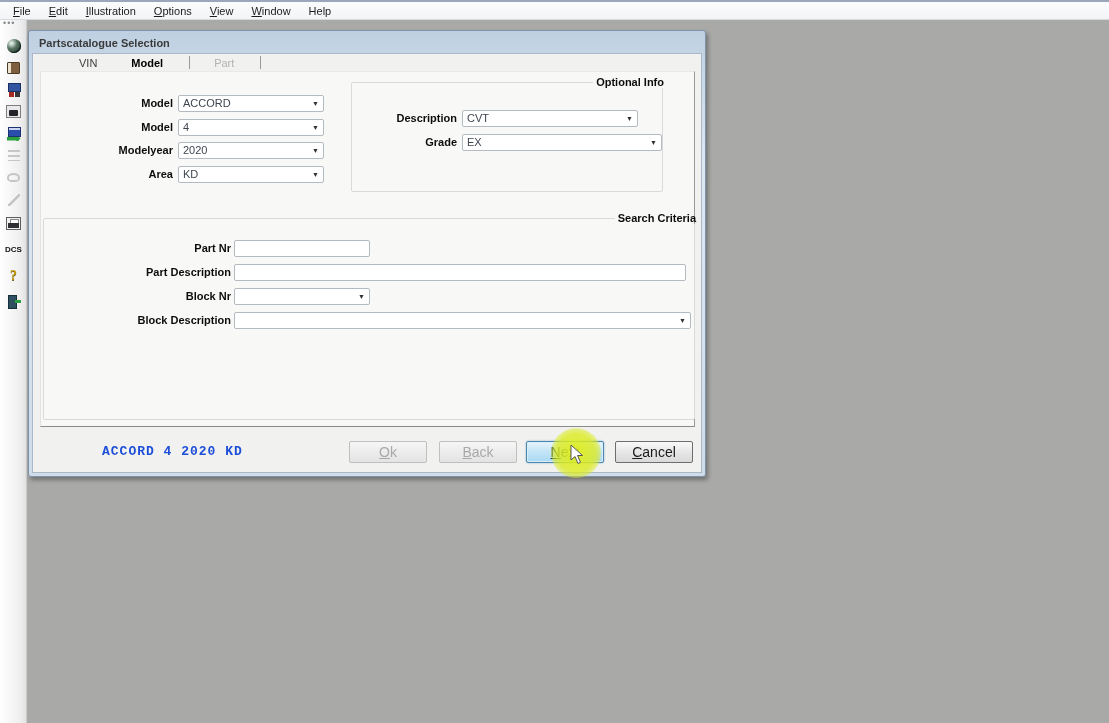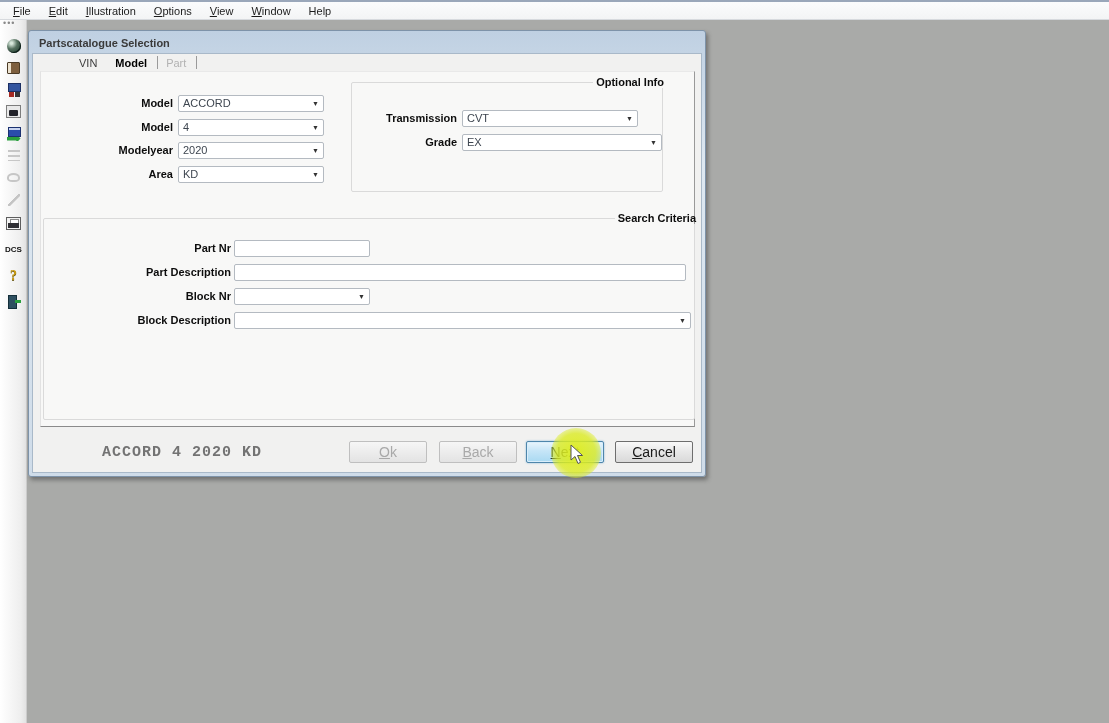--- a/index.html
+++ b/index.html
@@ -58,41 +58,41 @@
 
   
   .dialog { position:absolute; left:28px; top:30px; width:678px; height:447px;
             border:1px solid #7e93a9; border-radius:3px; padding:3px;
             background:linear-gradient(#bfd0e2,#dee8f1 30%,#cfdce9);
             box-shadow:2px 3px 4px rgba(45,45,45,.45); z-index:4; }
   .dialog-title { height:19px; line-height:18px; padding-left:7px; color:#3a3a3a; font-weight:bold; }
   .dialog-inner { position:relative; background:#f1f1f0; border:1px solid #a9b9c9; height:420px; }
 
   .tabstrip { position:absolute; left:0; top:0; width:100%; height:17px; display:flex;
-              align-items:center; padding-left:44px; }
+              align-items:center; padding-left:44px;gap:16px; }
   .tab { padding:0 2px; color:#3c3c3c; }
   .tab.active { font-weight:bold; color:#000; }
   .tab.disabled { color:#b2b2b2; }
   .tab-sep { width:1px; height:13px; background:#9a9a9a; margin:0 6px 0 8px; }
   .tab + .tab { margin-left:14px; }
 
   .panel { position:absolute; left:7px; top:17px; width:655px; height:356px; background:#f8f8f7;
            border:1px solid; border-color:#e9e9e9 #999999 #8a8a8a #e2e2e2; }
 
   .field-label { position:absolute; font-weight:bold; color:#0d0d0d; text-align:right; height:16px; line-height:16px; }
   .combo, .textinput { position:absolute; height:17px; background:#ffffff; border:1px solid #b4bac1;
            border-radius:2px; line-height:15px; padding-left:4px; color:#3e4650; }
   .combo-arrow { position:absolute; right:4px; top:4px; font-size:7px; color:#333; line-height:7px; }
 
   fieldset { position:absolute; border:1px solid #dadada; border-radius:2px; }
   legend { font-weight:bold; color:#0d0d0d; padding:0 3px; margin-left:5px;text-align:right; }
 
   
   .summary { position:absolute; left:69px; top:390px; font-family:"Liberation Mono",monospace;
-             font-weight:bold; font-size:15px; letter-spacing:1px; color:#737373; }
+             font-weight:bold; font-size:13px; letter-spacing:1px; color:#1d4ed8; }
   .btn { position:absolute; top:387px; width:78px; height:22px; font-size:14px; text-align:center;
          border-radius:2px; font-family:"Liberation Sans",sans-serif; }
   .btn u { text-decoration:underline; }
   .btn.disabled { background:linear-gradient(#f6f6f6,#e3e3e3); border:1px solid #bfbfbf; color:#a9a9a9; }
   .btn.normal { background:linear-gradient(#f9f9f9,#e9e9e9 45%,#d9d9d9); border:1px solid #6e6e6e; color:#1a1a1a; }
   .btn.default { background:linear-gradient(#e9f5fc,#c5e5f7 45%,#a9d9f2); border:1px solid #4e86ab;
                  box-shadow:inset 0 0 0 1px #d9eefb, 0 0 2px #7fb2d4; color:#10253a; }
 
   
   .cursor-highlight { position:absolute; left:551px; top:428px; width:50px; height:50px; border-radius:50%;
@@ -160,21 +160,21 @@
         <span class="tab">VIN</span>
         <span class="tab active">Model</span>
         <span class="tab-sep"></span>
         <span class="tab disabled">Part</span>
         <span class="tab-sep"></span>
       </div>
 
     <div class="panel" id="panel">
       <fieldset id="optional-group" style="left:310px; top:4px; width:312px; height:116px;">
         <legend>Optional Info</legend>
-      <span class="field-label" style="left:2px; width:103px; top:22px;">Transmission</span>
+      <span class="field-label" style="left:2px; width:103px; top:22px;">Description</span>
           <div class="combo" style="left:110px; width:176px; top:22px;"><span>CVT</span><span class="combo-arrow">▼</span></div>
           <span class="field-label" style="left:2px; width:103px; top:46px;">Grade</span>
           <div class="combo" style="left:110px; width:200px; top:46px;"><span>EX</span><span class="combo-arrow">▼</span></div>
         </fieldset>
       <fieldset id="search-group" style="left:2px; top:140px; width:652px; height:208px;">
         <legend>Search Criteria</legend>
       <span class="field-label" style="left:2px; width:185px; top:16px;">Part Nr</span>
           <div class="textinput" style="left:190px; width:136px; top:16px;"></div>
           <span class="field-label" style="left:2px; width:185px; top:40px;">Part Description</span>
           <div class="textinput" style="left:190px; width:452px; top:40px;"></div>

